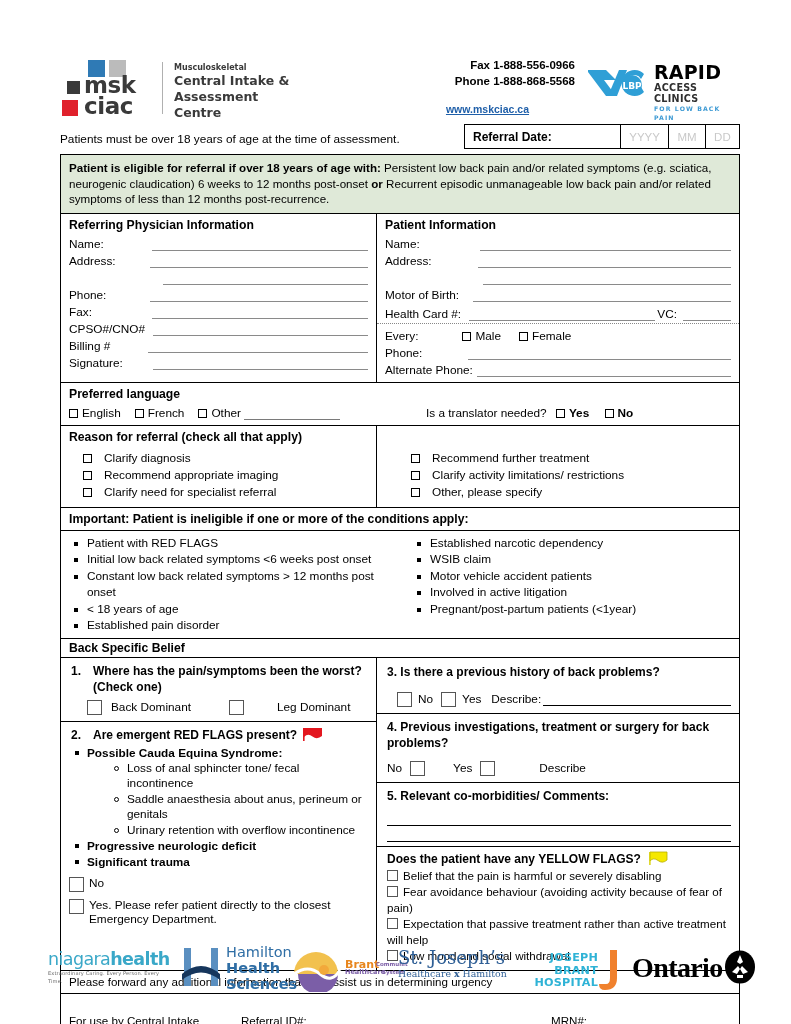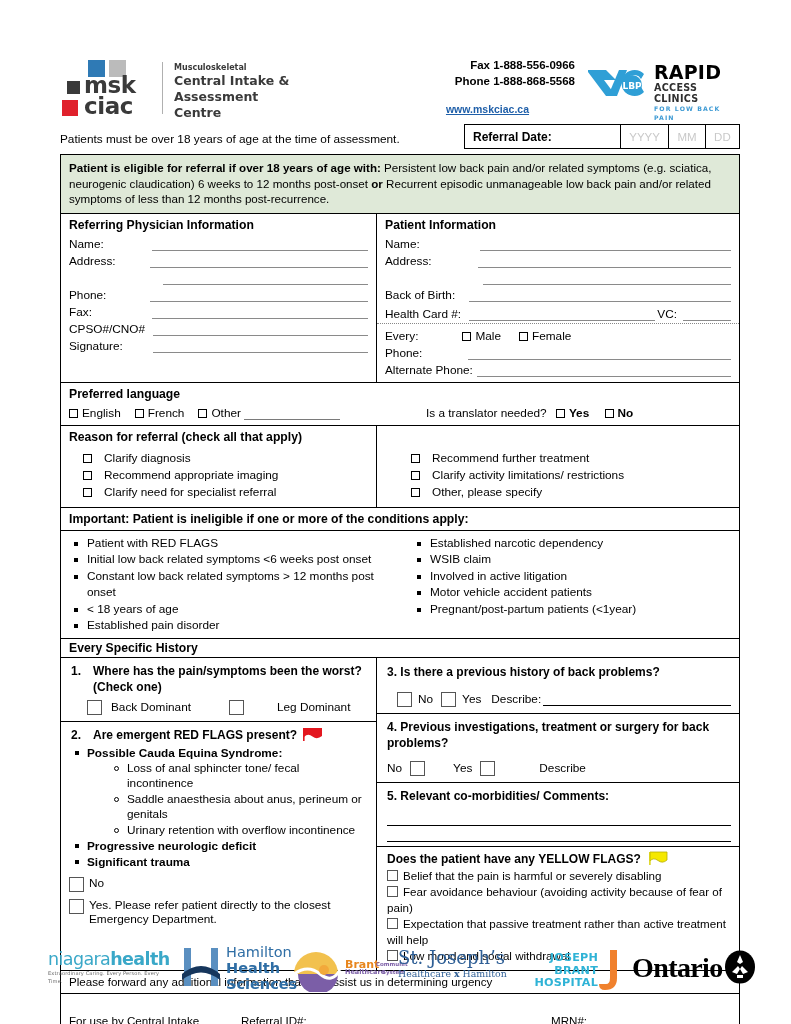--- a/index.html
+++ b/index.html
@@ -561,20 +561,24 @@
           <span class="ln" style="margin-left:44px"></span>
         </div>
         <div class="fld">
           <span class="lbl">Fax:</span>
           <span class="ln" style="margin-left:60px"></span>
         </div>
         <div class="fld">
           <span class="lbl">CPSO#/CNO#</span>
           <span class="ln" style="margin-left:8px"></span>
         </div>
+        <div class="fld">
+          <span class="lbl">Billing #</span>
+          <span class="ln" style="margin-left:38px"></span>
+        </div>
         <div class="fld" style="margin-bottom:5px">
           <span class="lbl">Signature:</span>
           <span class="ln" style="margin-left:30px"></span>
         </div>
       </div>
 
       <div class="col-r">
         <div class="sect-title">Patient Information</div>
         <div class="fld">
           <span class="lbl">Name:</span>
@@ -582,21 +586,21 @@
         </div>
         <div class="fld">
           <span class="lbl">Address:</span>
           <span class="ln" style="margin-left:46px"></span>
         </div>
         <div class="fld">
           <span class="lbl" style="width:52px"></span>
           <span class="ln" style="margin-left:46px"></span>
         </div>
         <div class="fld">
-          <span class="lbl">Back of Birth:</span>
+          <span class="lbl">Motor of Birth:</span>
           <span class="ln" style="margin-left:14px"></span>
         </div>
         <div class="fld" style="border-bottom:1px dotted #888;padding-bottom:2px;height:19px">
           <span class="lbl">Health Card #:</span>
           <span class="ln" style="margin-left:8px;flex:1 1 auto"></span>
           <span class="lbl" style="margin:0 2px">VC:</span>
           <span class="ln" style="flex:0 0 48px"></span>
         </div>
         <div class="fld" style="height:19px">
           <span class="lbl">Every:</span>
@@ -676,30 +680,30 @@
             <li>Initial low back related symptoms &lt;6 weeks post onset</li>
             <li>Constant low back related symptoms &gt; 12 months post onset</li>
             <li>&lt; 18 years of age</li>
             <li>Established pain disorder</li>
           </ul>
         </div>
         <div class="inel-col right">
           <ul>
             <li>Established narcotic dependency</li>
             <li>WSIB claim</li>
+            <li>Motor vehicle accident patients</li>
             <li>Involved in active litigation</li>
-            <li>Motor vehicle accident patients</li>
             <li>Pregnant/post-partum patients (&lt;1year)</li>
           </ul>
         </div>
       </div>
     </div>
 
     <div class="row">
-      <div class="bsh-title">Every Specific History</div>
+      <div class="bsh-title">Back Specific Belief</div>
     </div>
 
     <div class="row two-col">
       <div class="col-l">
 
         <div class="qbox" style="border-bottom:1.5px solid #000">
           <div style="display:flex">
             <span class="q-num" style="flex:0 0 22px">1.</span>
             <span class="q-num">Where has the pain/symptoms been the worst? (Check one)</span>
           </div>

